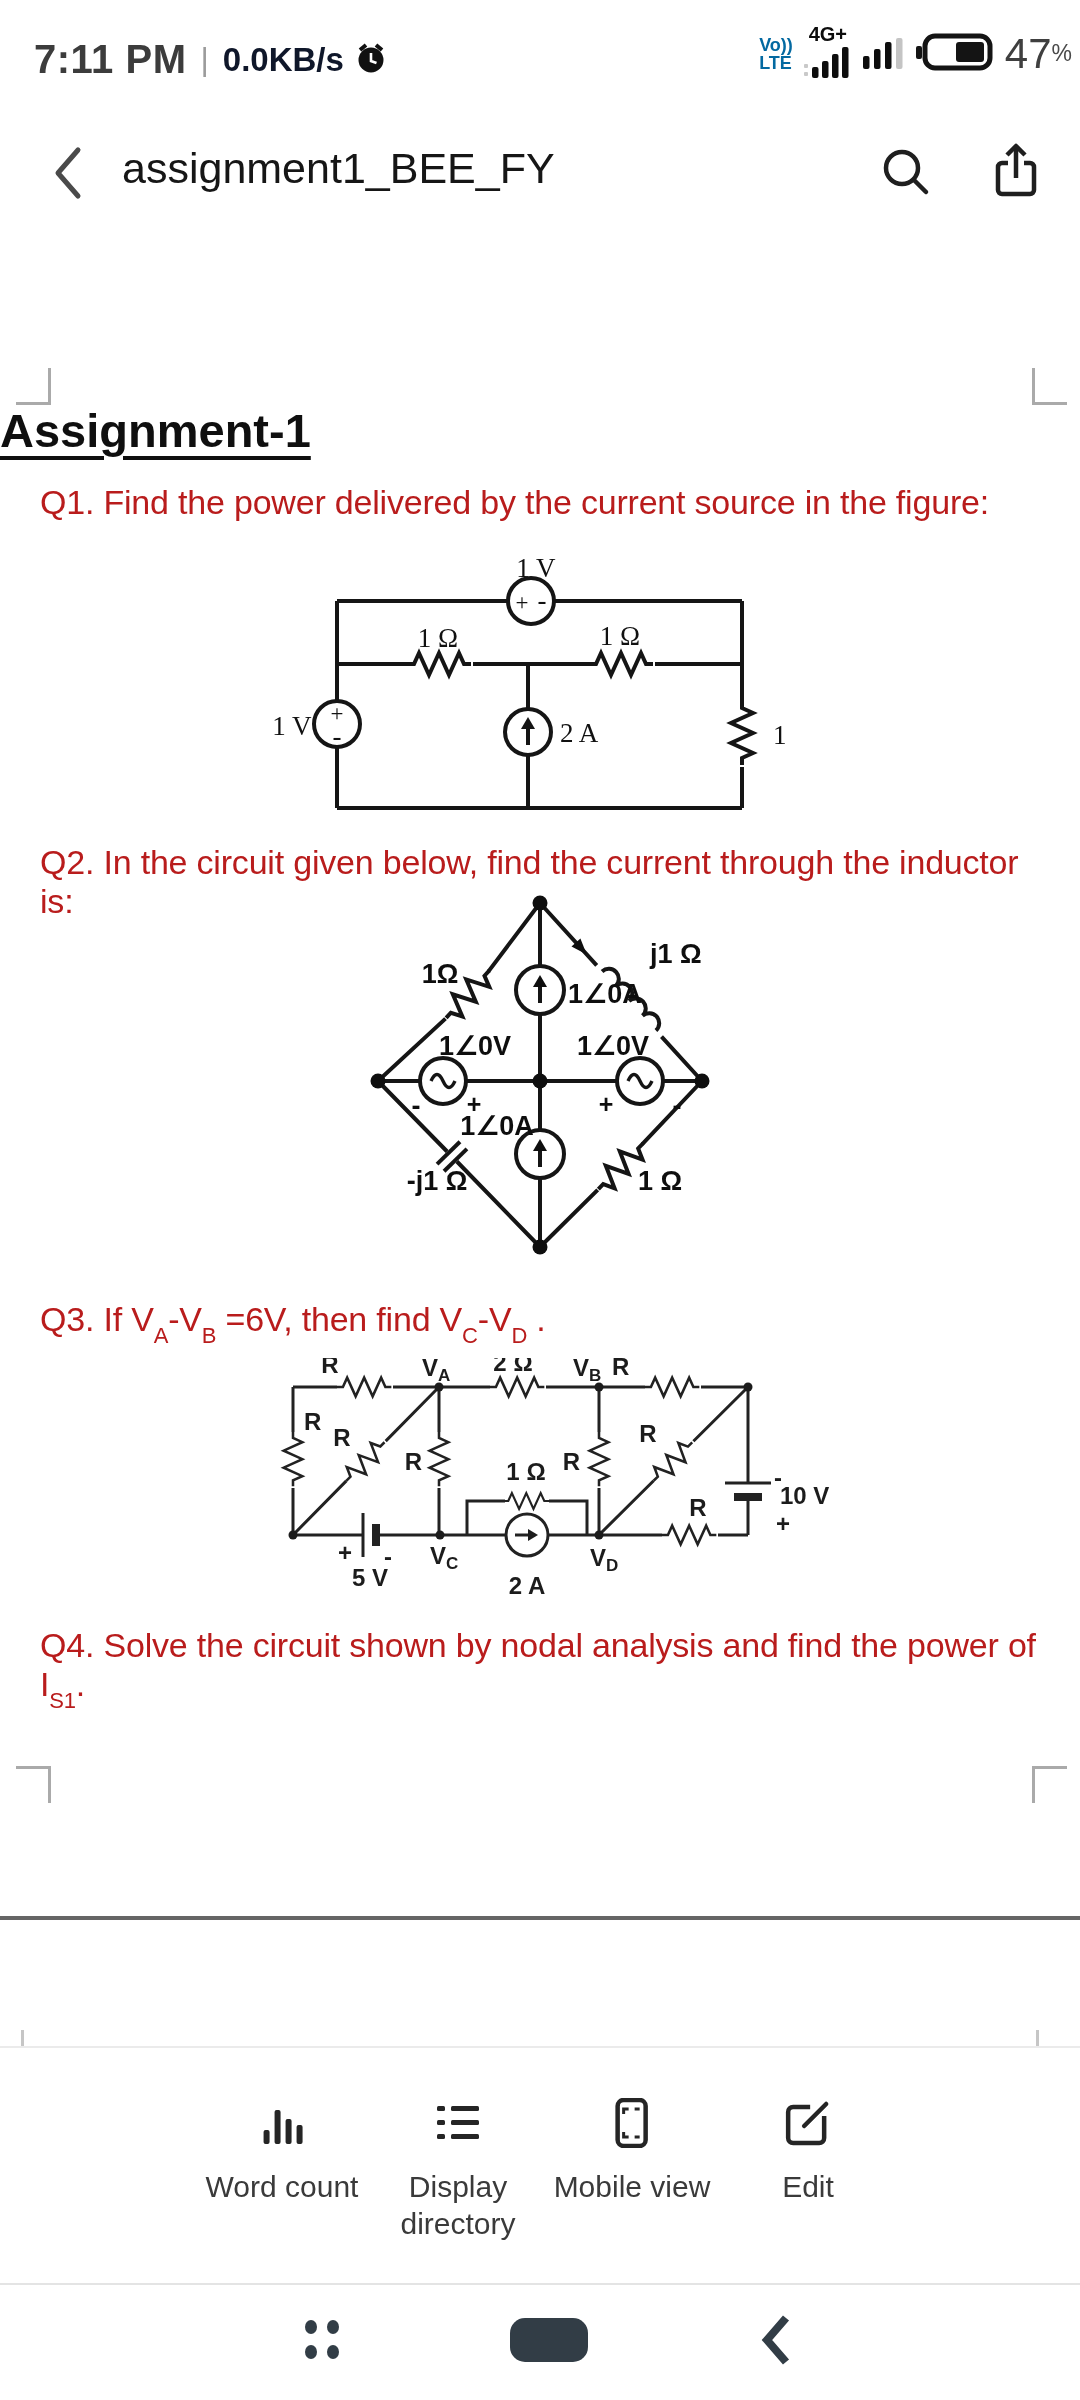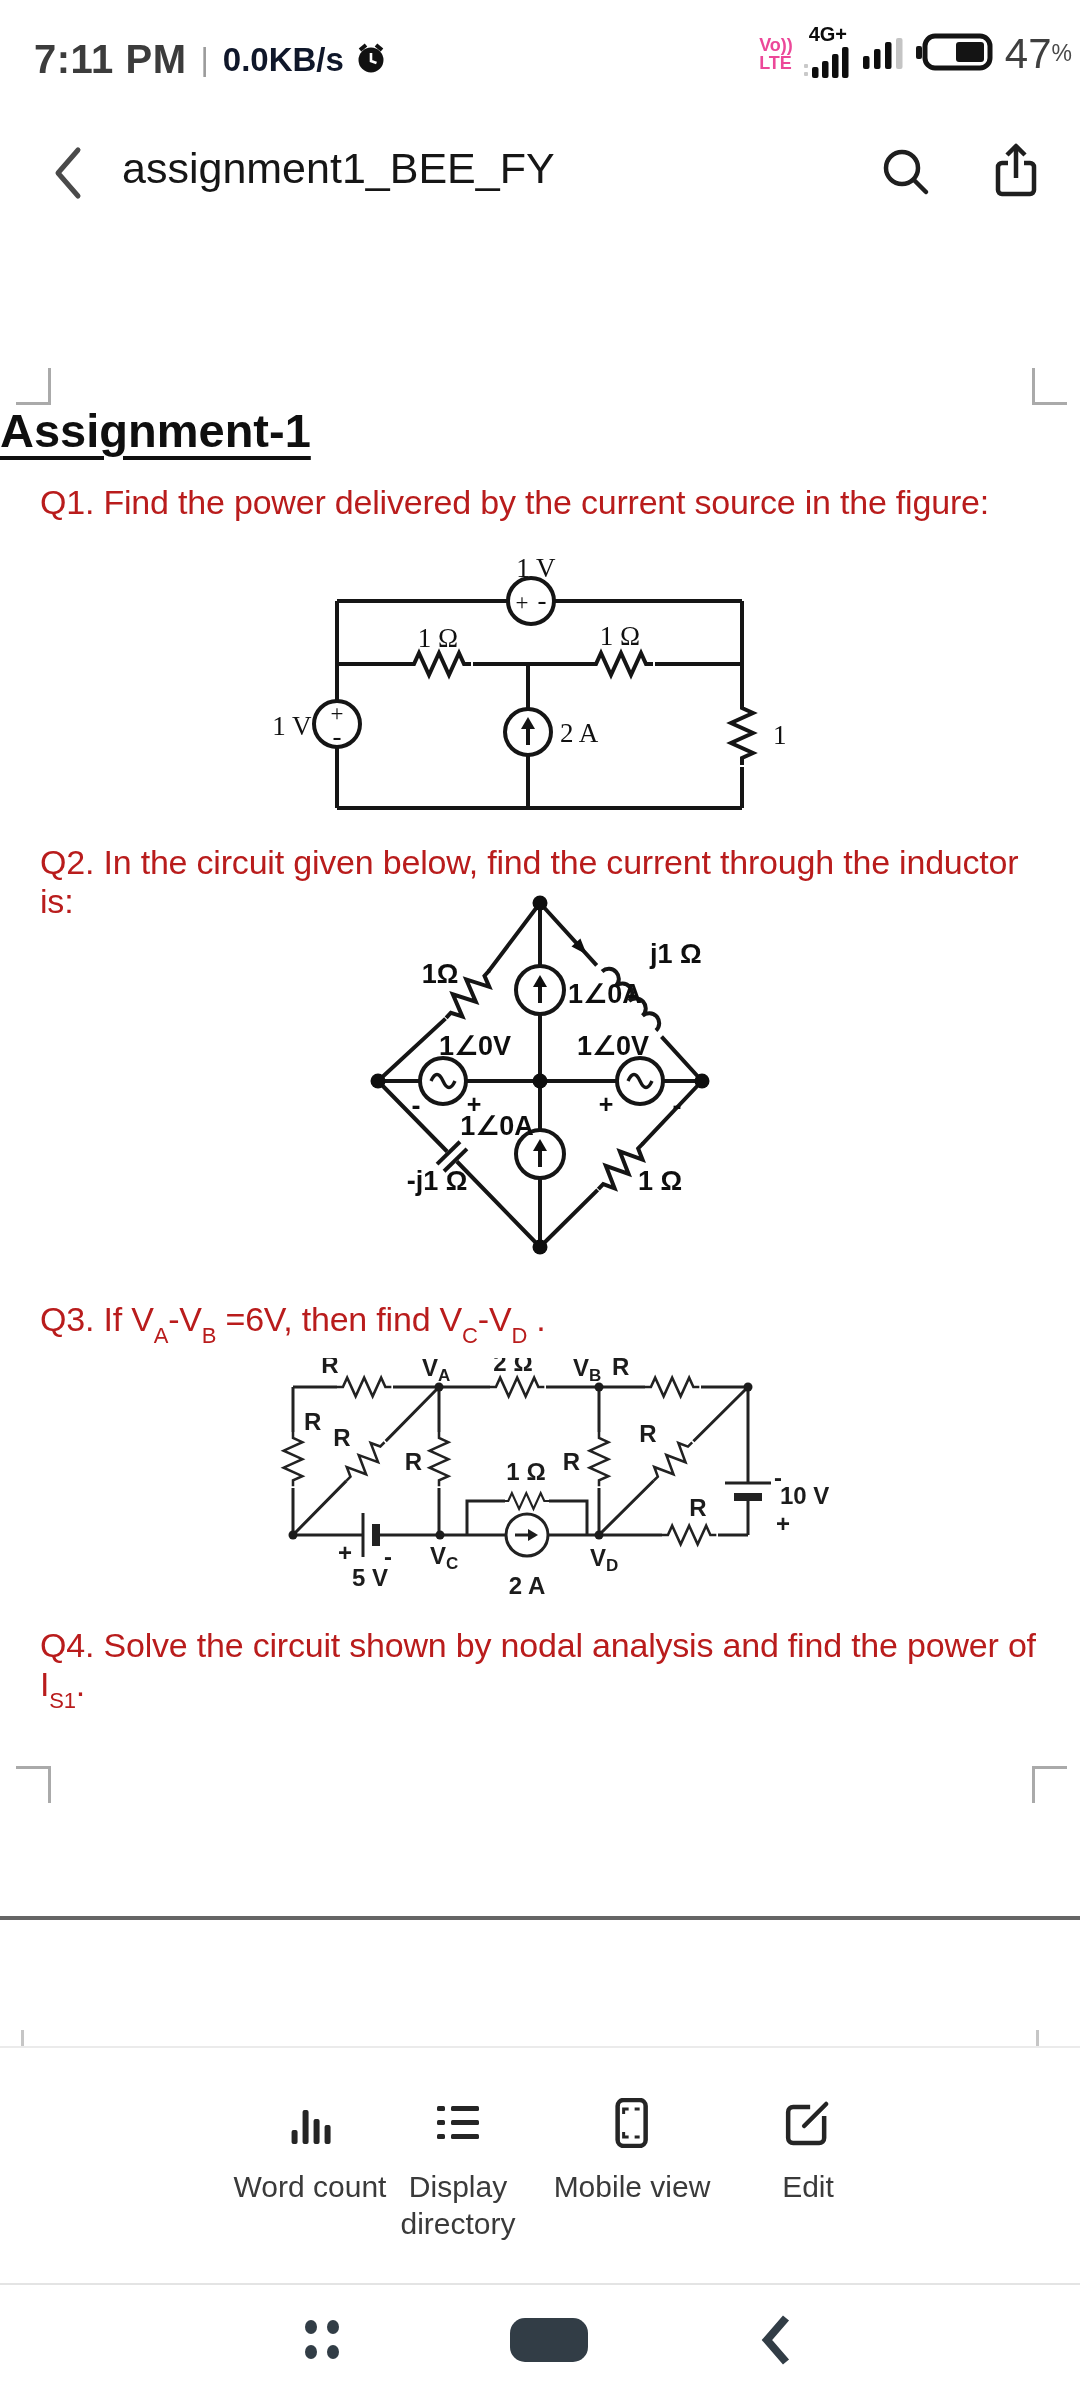--- a/index.html
+++ b/index.html
@@ -6,21 +6,21 @@
   .screen{position:relative;width:1080px;height:2400px;background:#ffffff;overflow:hidden;
           font-family:"Liberation Sans",sans-serif;color:#1b1b1b;}
   
   .status-bar{position:absolute;top:0;left:0;width:1080px;height:96px;display:flex;
               align-items:flex-end;padding:0 8px 14px 34px;box-sizing:border-box;}
   .sb-left{display:flex;align-items:center;gap:12px;}
   .sb-time{font-size:40px;font-weight:700;color:#3c3c3c;letter-spacing:0.5px;}
   .sb-sep{font-size:32px;font-weight:300;color:#9b9b9b;margin:0 2px;}
   .sb-speed{font-size:33px;font-weight:700;color:#0f172a;}
   .sb-right{margin-left:auto;display:flex;align-items:center;gap:11px;}
-  .volte{display:flex;flex-direction:column;line-height:18px;font-size:18px;font-weight:800;color:#ec4899;margin-left:32px;}
+  .volte{display:flex;flex-direction:column;line-height:18px;font-size:18px;font-weight:800;color:#0369a1;margin-left:32px;}
   .sig1{display:flex;flex-direction:column;align-items:center;}
   .fourg{font-size:20px;font-weight:700;color:#0c0c0c;line-height:18px;margin-bottom:1px;}
   .sb-pct{font-size:42px;color:#3f3f3f;display:flex;align-items:center;}
   .sb-pct .pc{font-size:23px;color:#4a4a4a;}
   
   .app-header{position:absolute;top:122px;left:0;width:1080px;height:104px;}
   .hdr-back{position:absolute;left:50px;top:22px;}
   .hdr-title{position:absolute;left:122px;top:22px;font-size:43px;color:#161616;}
   .hdr-search{position:absolute;left:880px;top:24px;}
   .hdr-share{position:absolute;left:990px;top:20px;}
@@ -309,21 +309,21 @@
       <span>Q4.  Solve the circuit shown by nodal analysis and find the power of I</span><sub>S1</sub><span>.</span>
     </div>
 
     <div class="page-divider"></div>
     <div class="p2tick p2tl"></div>
     <div class="p2tick p2tr"></div>
   </div>
 
   <div class="tb-hairline"></div>
 
-  <div class="tb-item" style="left:282px;margin-left:28px;">
+  <div class="tb-item" style="left:282px;">
     <span>
       <svg width="50" height="50" viewBox="0 0 50 50">
         <rect x="7" y="32" width="6" height="14" rx="2" fill="#252525"></rect>
         <rect x="18" y="12" width="6" height="34" rx="2" fill="#252525"></rect>
         <rect x="29" y="21" width="6" height="25" rx="2" fill="#252525"></rect>
         <rect x="40" y="27" width="6" height="19" rx="2" fill="#252525"></rect>
       </svg>
     </span>
     <span class="tb-label">Word count</span>
   </div>

